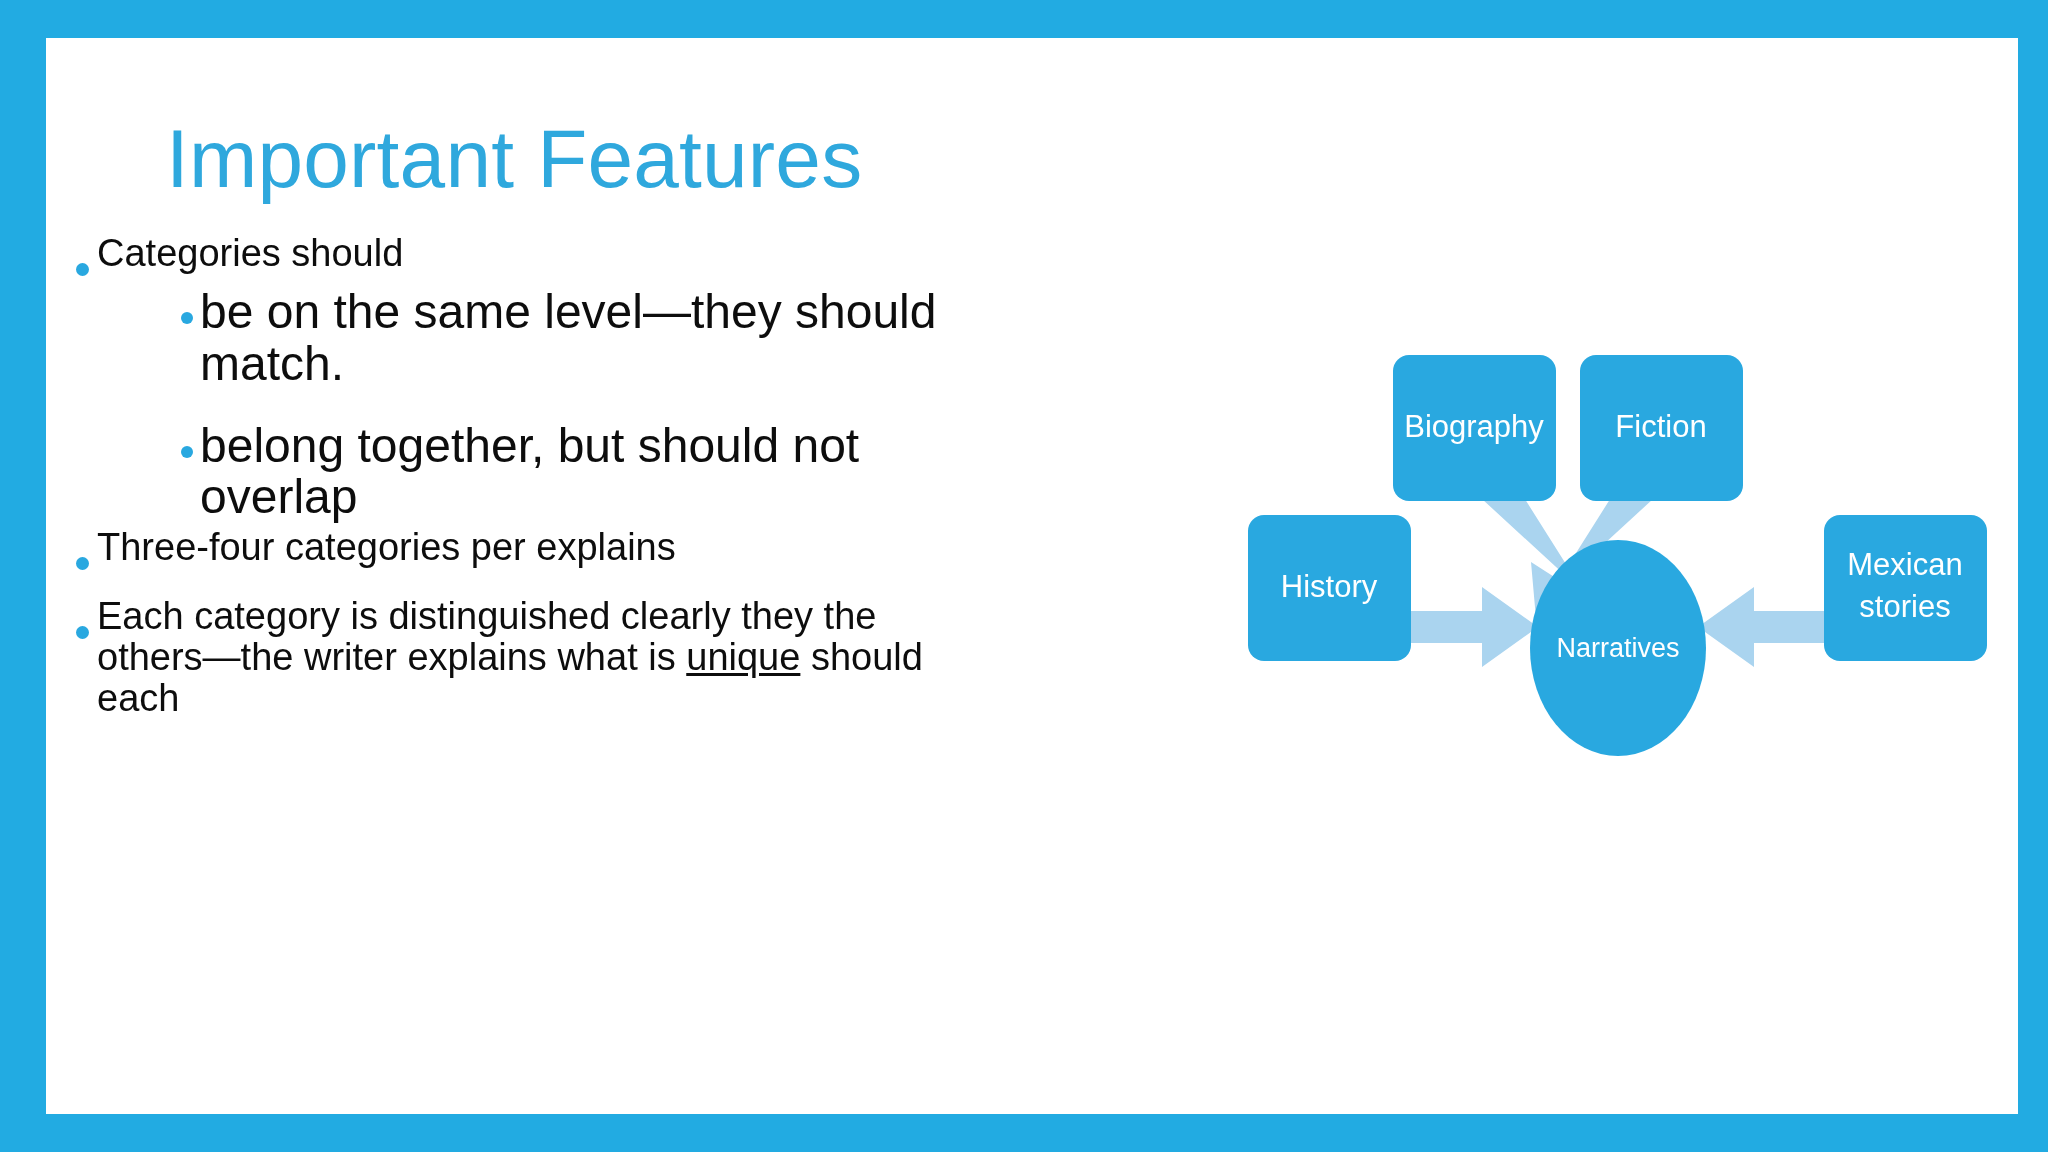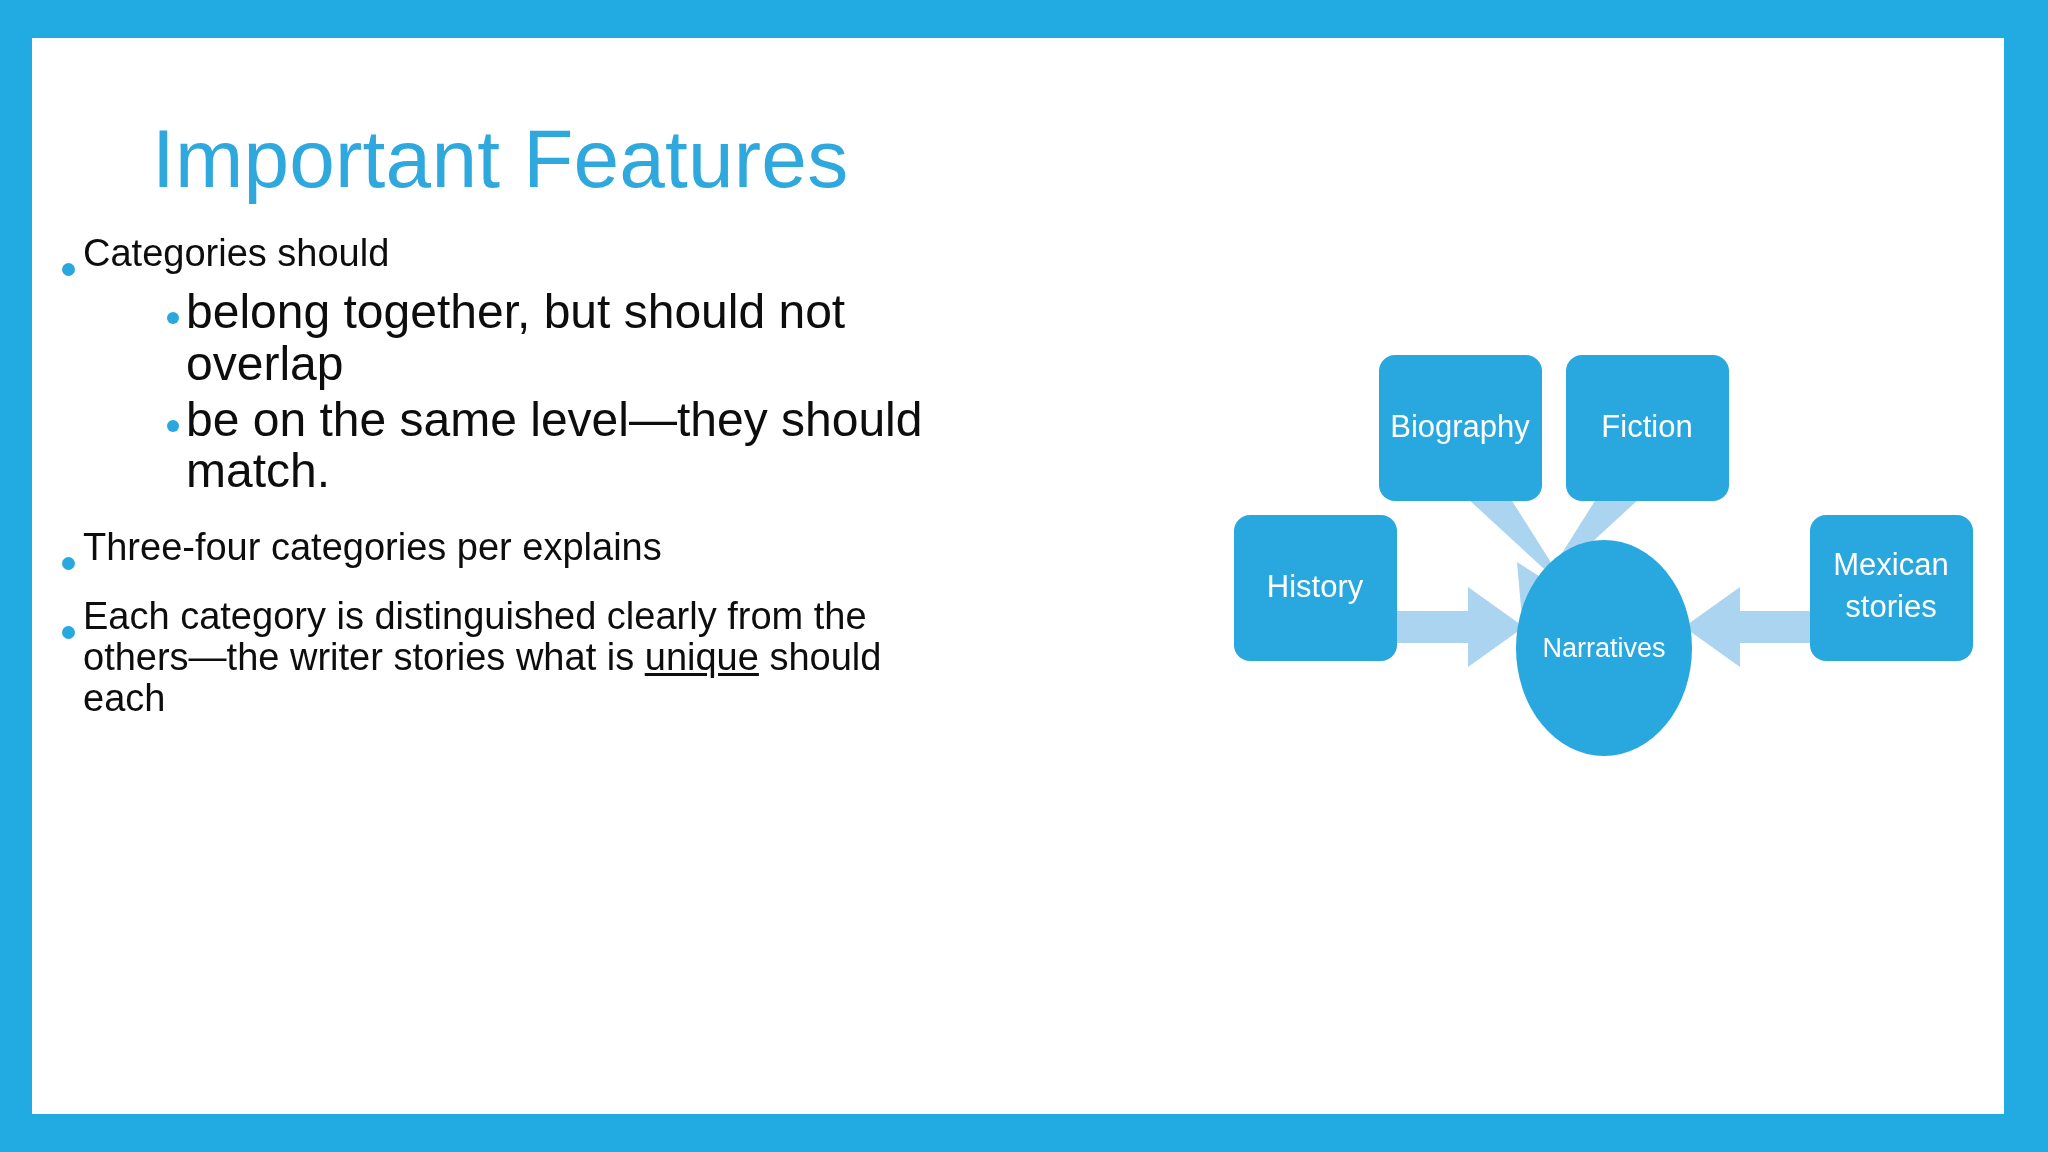--- a/index.html
+++ b/index.html
@@ -16,21 +16,21 @@
     position: relative;
     width: 2048px;
     height: 1152px;
     background: #22abe2;    
     overflow: hidden;
     box-sizing: border-box;
   }
 
   #slide-canvas {
     position: absolute;
-    left: 32px;
+    left: 46px;
     top: 38px;
     width: 1972px;
     height: 1076px;
     background: #ffffff;
     overflow: hidden;
   }
 
   
   #title {
     position: absolute;
@@ -133,38 +133,38 @@
 
     <div id="title">Important Features</div>
 
     <div id="body-text">
 
       <div class="bullet-row lvl1">
         <span class="dot"></span>
         <span class="txt">Categories should</span>
       </div>
 
+      <div class="bullet-row lvl2 gap-after">
+        <span class="dot"></span>
+        <span class="txt">be on the same level—they should match.</span>
+      </div>
+
       <div class="bullet-row lvl2">
         <span class="dot"></span>
         <span class="txt">belong together, but should not overlap</span>
       </div>
 
-      <div class="bullet-row lvl2 gap-after">
-        <span class="dot"></span>
-        <span class="txt">be on the same level—they should match.</span>
-      </div>
-
       <div class="bullet-row lvl1 gap-after-2">
         <span class="dot"></span>
         <span class="txt">Three-four categories per explains</span>
       </div>
 
       <div class="bullet-row lvl1">
         <span class="dot"></span>
-        <span class="txt"><span>Each category is distinguished clearly from the others—the writer stories what is </span><span class="u">unique</span><span> should each</span></span>
+        <span class="txt"><span>Each category is distinguished clearly they the others—the writer explains what is </span><span class="u">unique</span><span> should each</span></span>
       </div>
 
     </div>
 
     <div id="diagram">
       <svg width="860" height="700" viewBox="0 0 860 700">
 
         <g>
 
           <path d="M 251,172 L 293,146 L 382,287 L 410,269 L 404,337 L 345,303 L 374,285 Z" transform="translate(8,0)" fill="#aad4ef"></path>

